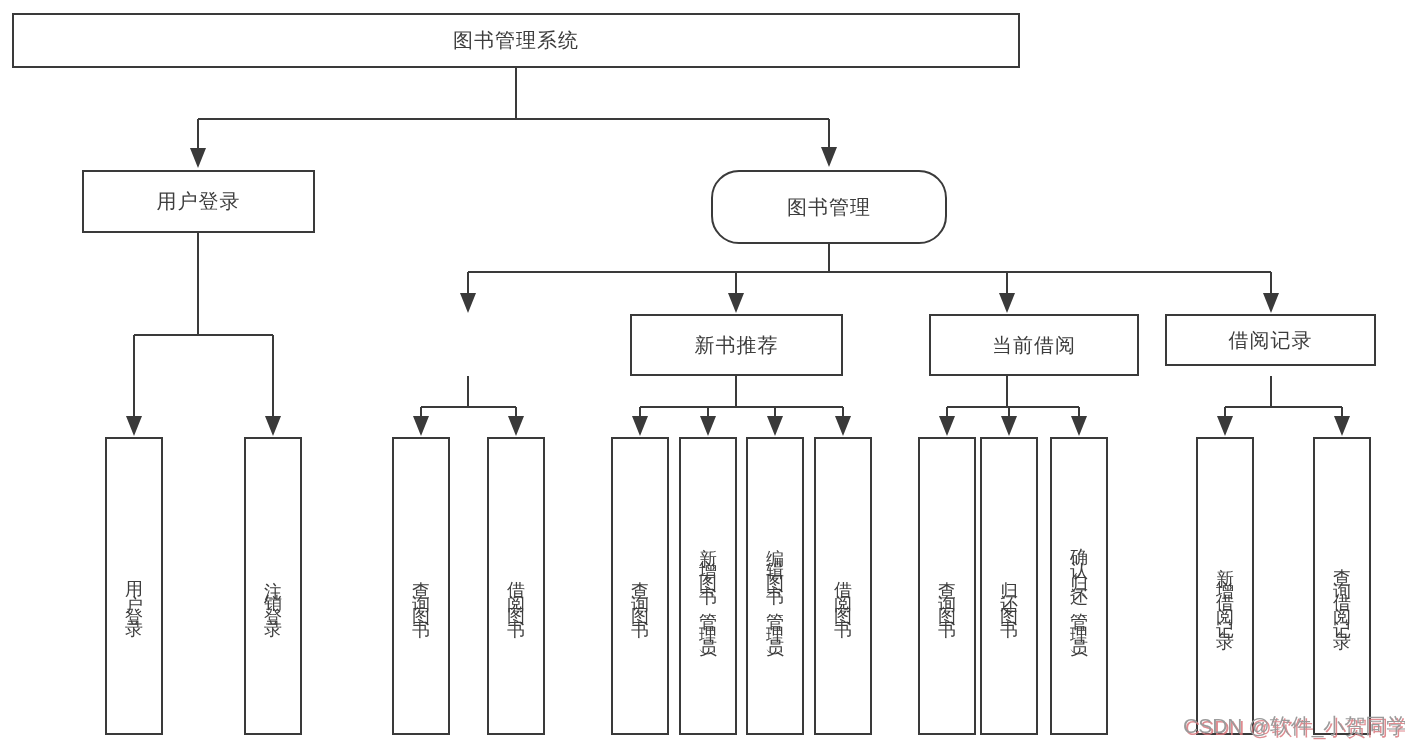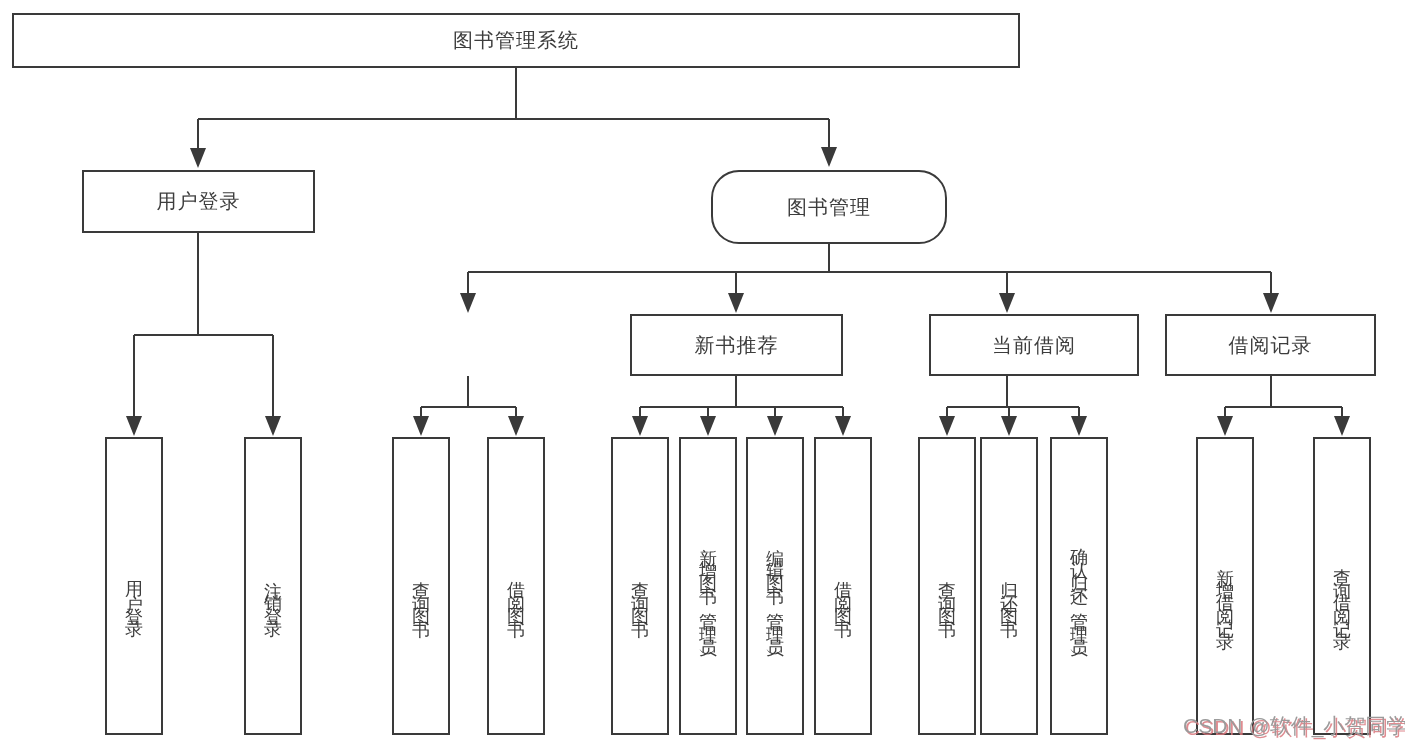--- a/index.html
+++ b/index.html
@@ -103,21 +103,21 @@
   <div class="node h" style="left:711px; top:170px; width:236px; height:74px;border-radius:28px;">
     <span>图书管理</span>
   </div>
 
   <div class="node h" style="left:630px; top:314px; width:213px; height:62px;">
     <span>新书推荐</span>
   </div>
   <div class="node h" style="left:902px; top:314px; width:210px; height:62px;margin-left:27px;">
     <span>当前借阅</span>
   </div>
-  <div class="node h" style="left:1165px; top:314px; width:211px; height:62px;">
+  <div class="node h" style="left:1165px; top:314px; width:211px; height:52px;">
     <span>借阅记录</span>
   </div>
 
   <div class="node leaf" style="left:105px; top:437px; width:58px; height:298px;">
     <span class="vtext">用户登录</span>
   </div>
   <div class="node leaf" style="left:244px; top:437px; width:58px; height:298px;">
     <span class="vtext">注销登录</span>
   </div>
   <div class="node leaf" style="left:392px; top:437px; width:58px; height:298px;">

